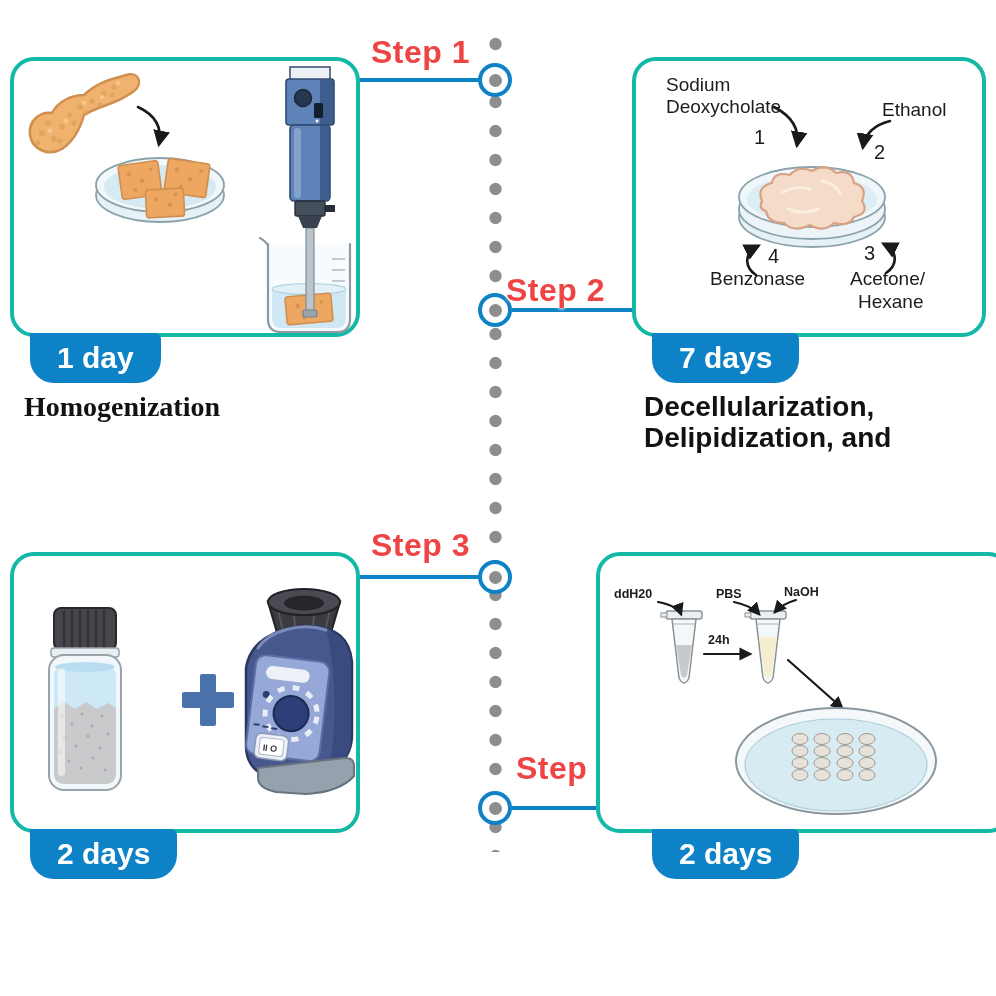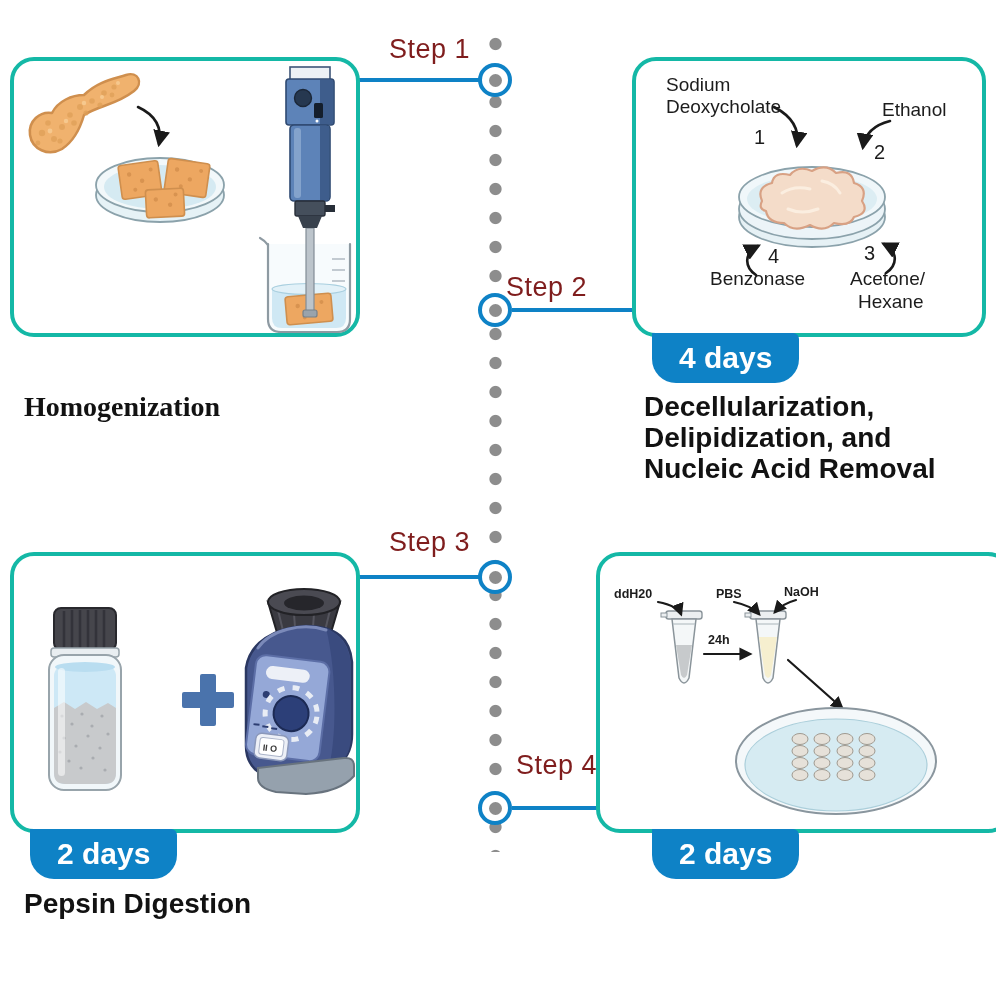--- a/index.html
+++ b/index.html
@@ -13,21 +13,21 @@
     background-image:radial-gradient(circle at 6.5px 8px,#8d8d8d 5.6px,rgba(141,141,141,0) 6.6px);
     background-size:13px 29px;background-repeat:repeat-y;
   }
   .step-marker{
     position:absolute;width:26px;height:26px;border:4px solid #0e82c6;border-radius:50%;
     background:#ffffff;
   }
   .marker-dot{width:13px;height:13px;border-radius:50%;background:#8d8d8d;margin:6.5px auto;}
   .connector{position:absolute;height:4px;background:#0e82c6;}
   .step-label{
-    position:absolute;font-size:27px;font-weight:normal;color:#7f1d1d;letter-spacing:.5px;
+    position:absolute;font-size:32px;font-weight:bold;color:#ef4444;letter-spacing:.5px;
     text-shadow:0 0 3px #fff,0 0 3px #fff,0 0 5px #fff;white-space:nowrap;
   }
   .panel{
     position:absolute;background:#ffffff;border:4px solid #14b8a6;border-radius:24px;box-sizing:border-box;
   }
   .panel svg{display:block;}
   .badge{
     position:absolute;height:50px;padding:0 27px;background:#0e82c6;color:#ffffff;
     font-size:30px;font-weight:bold;display:flex;align-items:center;justify-content:center;
     border-radius:0 6px 24px 24px;white-space:nowrap;
@@ -339,29 +339,26 @@
             <ellipse cx="267" cy="207" rx="8" ry="5.5"></ellipse>
           <ellipse cx="200" cy="219" rx="8" ry="5.5"></ellipse>
             <ellipse cx="222" cy="219" rx="8" ry="5.5"></ellipse>
             <ellipse cx="245" cy="219" rx="8" ry="5.5"></ellipse>
             <ellipse cx="267" cy="219" rx="8" ry="5.5"></ellipse>
         </g>
       </g>
     </svg>
   </section>
 
-  <div class="badge" style="left:652px;top:333px;">4 days</div>
+  <div class="badge" style="left:30px;top:333px;">1 day</div>
+  <div class="badge" style="left:652px;top:333px;">7 days</div>
   <div class="badge" style="left:30px;top:829px;">2 days</div>
   <div class="badge" style="left:652px;top:829px;">2 days</div>
 
   <div class="title" style="left:24px;top:391px;font-family:Liberation Serif, serif;">
     <div>Homogenization</div>
   </div>
   <div class="title" style="left:644px;top:391px;">
     <div>Decellularization,</div>
     <div>Delipidization, and</div>
-    <div>Nucleic Acid Removal</div>
   </div>
-  <div class="title" style="left:24px;top:888px;">
-    <div>Pepsin Digestion</div>
-  </div>
 
 </div>
 
 </body></html>

